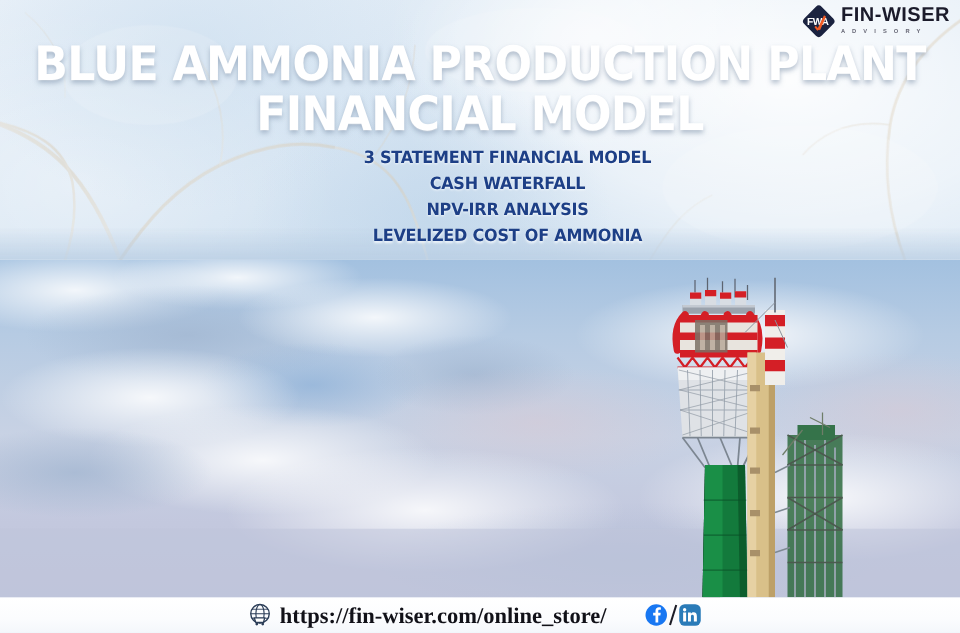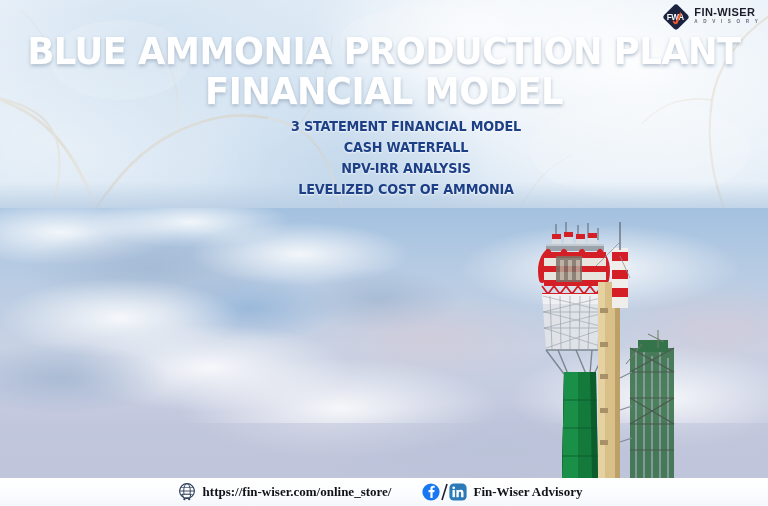--- a/index.html
+++ b/index.html
@@ -27,21 +27,21 @@
   }
   .header-fade {
     position:absolute; left:0; right:0; bottom:0; height:26px;
     background:linear-gradient(to bottom, rgba(197,216,234,0) 0%, rgba(183,204,226,.75) 100%);
   }
 
   
   .logo { position:absolute; right:8px; top:3px; display:flex; align-items:center; gap:4px; }
   .logo-mark { position:relative; width:28px; height:28px; }
   .logo-text { display:flex; flex-direction:column; line-height:1; padding-bottom:2px; }
-  .logo-name { font-size:11px; font-weight:700; color:#1b1b2b; letter-spacing:.4px; white-space:nowrap;
+  .logo-name { font-size:16px; font-weight:700; color:#1b1b2b; letter-spacing:.4px; white-space:nowrap;
                font-family:"Liberation Sans", sans-serif; }
   .logo-sub { font-size:4.6px; font-weight:600; color:#6a6a78; letter-spacing:2.2px; margin-top:2px; white-space:nowrap; }
 
   
   .title-wrap { position:absolute; left:0; right:0; top:32px; text-align:center; }
   .title {
     font-family:"DejaVu Sans", sans-serif;
     font-weight:700; font-size:38px; line-height:38px; color:#ffffff;
     letter-spacing:-0.6px; transform:scaleX(.93); transform-origin:center;
     text-shadow:0 2px 4px rgba(120,140,165,.55), 0 1px 0 rgba(255,255,255,.6);
@@ -67,21 +67,21 @@
   
   .tower { position:absolute; left:530px; top:14px; width:160px; height:256px; }
 
   
   .footer {
     position:absolute; left:0; bottom:0; width:768px; height:28px;
     background:linear-gradient(to bottom,#ffffff 0%, #fbfcfe 60%, #f4f7fb 100%);
     display:flex; align-items:center; justify-content:center; gap:0px;
   }
   .fgroup { display:flex; align-items:center; gap:6px; }
-  .ftext { font-family:"Liberation Serif", serif; font-size:13px; font-weight:700; color:#111118; white-space:nowrap; }
+  .ftext { font-family:"Liberation Serif", serif; font-size:18px; font-weight:700; color:#111118; white-space:nowrap; }
   .sp { width:22px; }
   .sp-s { width:9px; }
   .ico { flex:0 0 auto; display:block; }
 </style>
 </head>
 <body>
 
 <div class="poster">
 
   <div class="header">
@@ -373,19 +373,18 @@
       <line x1="7" y1="2" x2="2" y2="18" stroke="#1c1c26" stroke-width="1.6"></line>
     </svg>
 
     <div class="fgroup">
       <svg class="ico" width="18" height="18" viewBox="0 0 18 18">
         <rect x="0.4" y="0.4" width="17.2" height="17.2" rx="4.4" fill="#2a7bb8"></rect>
         <circle cx="4.7" cy="4.8" r="1.35" fill="#fff"></circle>
         <rect x="3.5" y="7" width="2.4" height="7.2" fill="#fff"></rect>
         <path d="M7.4 7h2.3v1c.35-.65 1.1-1.2 2.2-1.2 1.8 0 2.6 1.1 2.6 3.1v4.3h-2.4v-3.9c0-.95-.35-1.5-1.2-1.5-.75 0-1.15.5-1.15 1.5v3.9H7.4z" fill="#fff"></path>
       </svg>
-      <span class="ftext">Fin-Wiser Advisory</span>
     </div>
 
     <div class="sp-s"></div>
 
   </div>
 </div>
 
 </body></html>

